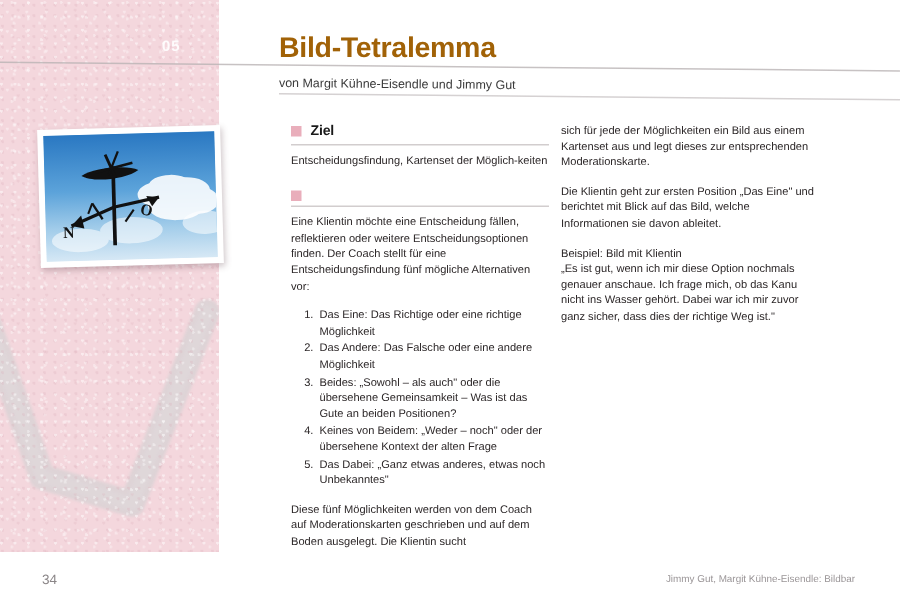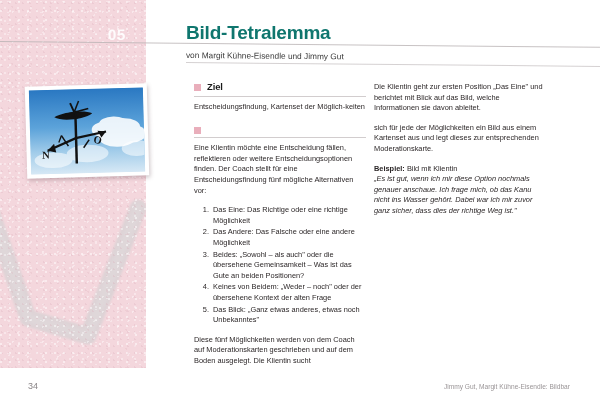--- a/index.html
+++ b/index.html
@@ -61,21 +61,21 @@
     opacity: .50;
     pointer-events: none;
     filter: blur(1.1px);
   }
 
   
   .chapter-number {
     position: absolute;
     left: 108px;
     top: 26px;
-    font-size: 15px;
+    font-size: 10px;
     font-weight: 700;
     letter-spacing: .6px;
     color: #ffffff;
     opacity: .92;
     transform: rotate(-0.6deg);
   }
 
   
   .rule-top {
     position: absolute;
@@ -101,21 +101,21 @@
   }
 
   
   .doc-title {
     position: absolute;
     left: 186px;
     top: 22px;
     font-size: 19px;
     font-weight: 700;
     letter-spacing: -.2px;
-    color: #0f766e;
+    color: #a16207;
   }
   .doc-subtitle {
     position: absolute;
     left: 186px;
     top: 50px;
     font-size: 8.3px;
     color: #3a3a3a;
     transform: rotate(0.5deg);
     transform-origin: left center;
   }
@@ -189,23 +189,22 @@
   }
   ol.options li {
     margin-bottom: 1px;
     padding-left: 2px;
   }
   ol.options li b { font-weight: 400; }
 
   .example-block {
     margin: 0 0 9px 0;
   }
-  .example-lead b { font-weight: 700; }
+  .example-lead b { font-weight: 400; }
   .example-quote {
-    font-style: italic;
     margin: 0;
   }
 
   
   .footer-page {
     position: absolute;
     left: 28px;
     top: 381px;
     font-size: 9px;
     font-weight: 400;
@@ -323,31 +322,31 @@
       </li>
       <li>
         <b>Beides:</b>
         <span>„Sowohl – als auch" oder die übersehene Gemeinsamkeit – Was ist das Gute an beiden Positionen?</span>
       </li>
       <li>
         <b>Keines von Beidem:</b>
         <span>„Weder – noch" oder der übersehene Kontext der alten Frage</span>
       </li>
       <li>
-        <b>Das Blick:</b>
+        <b>Das Dabei:</b>
         <span>„Ganz etwas anderes, etwas noch Unbekanntes"</span>
       </li>
     </ol>
 
     <p class="body">Diese fünf Möglichkeiten werden von dem Coach auf Moderationskarten geschrieben und auf dem Boden ausgelegt. Die Klientin sucht</p>
   </div>
 
   <div class="col col-right">
+    <p class="body">sich für jede der Möglichkeiten ein Bild aus einem Kartenset aus und legt dieses zur entsprechenden Moderationskarte.</p>
     <p class="body">Die Klientin geht zur ersten Position „Das Eine" und berichtet mit Blick auf das Bild, welche Informationen sie davon ableitet.</p>
-    <p class="body">sich für jede der Möglichkeiten ein Bild aus einem Kartenset aus und legt dieses zur entsprechenden Moderationskarte.</p>
 
     <div class="example-block">
       <div class="example-lead">
         <b>Beispiel:</b>
         <span>Bild mit Klientin</span>
       </div>
       <p class="example-quote">„Es ist gut, wenn ich mir diese Option nochmals genauer anschaue. Ich frage mich, ob das Kanu nicht ins Wasser gehört. Dabei war ich mir zuvor ganz sicher, dass dies der richtige Weg ist."</p>
     </div>
 
   </div>

